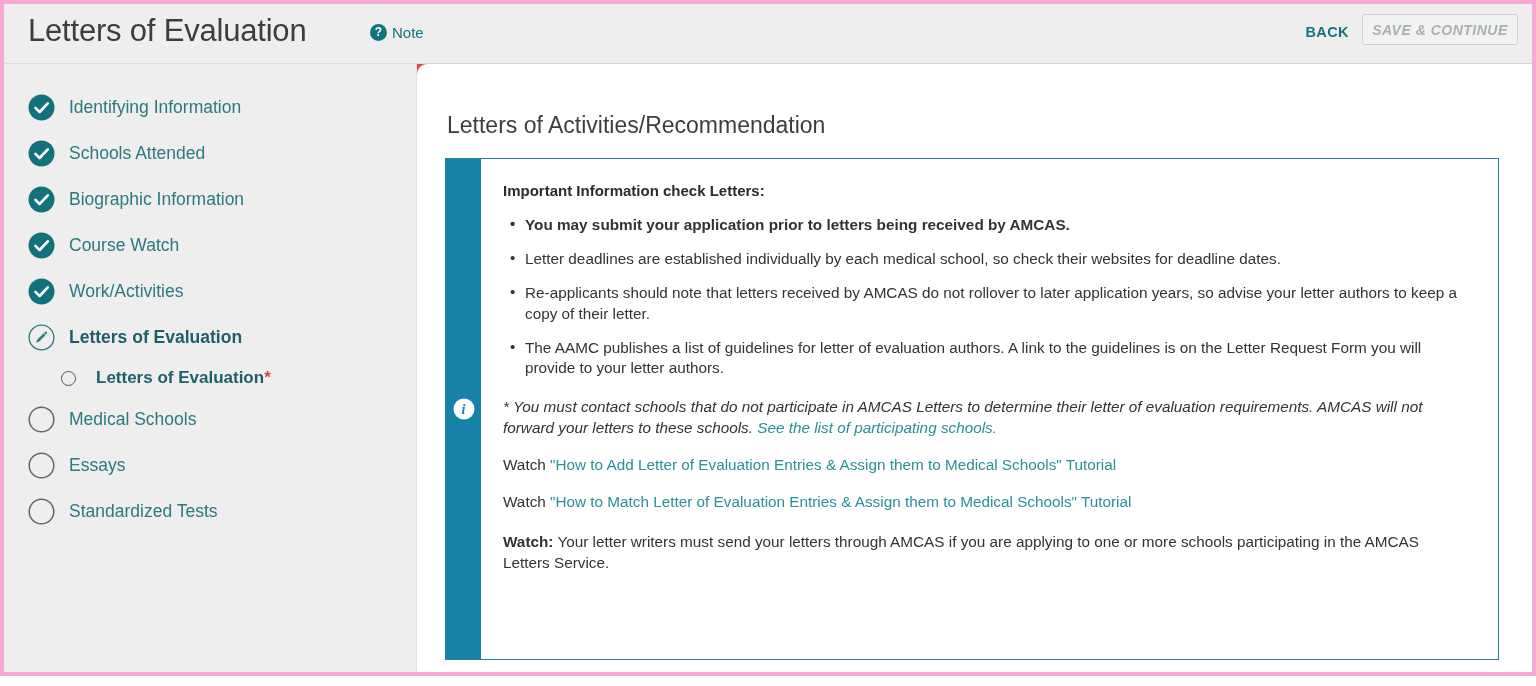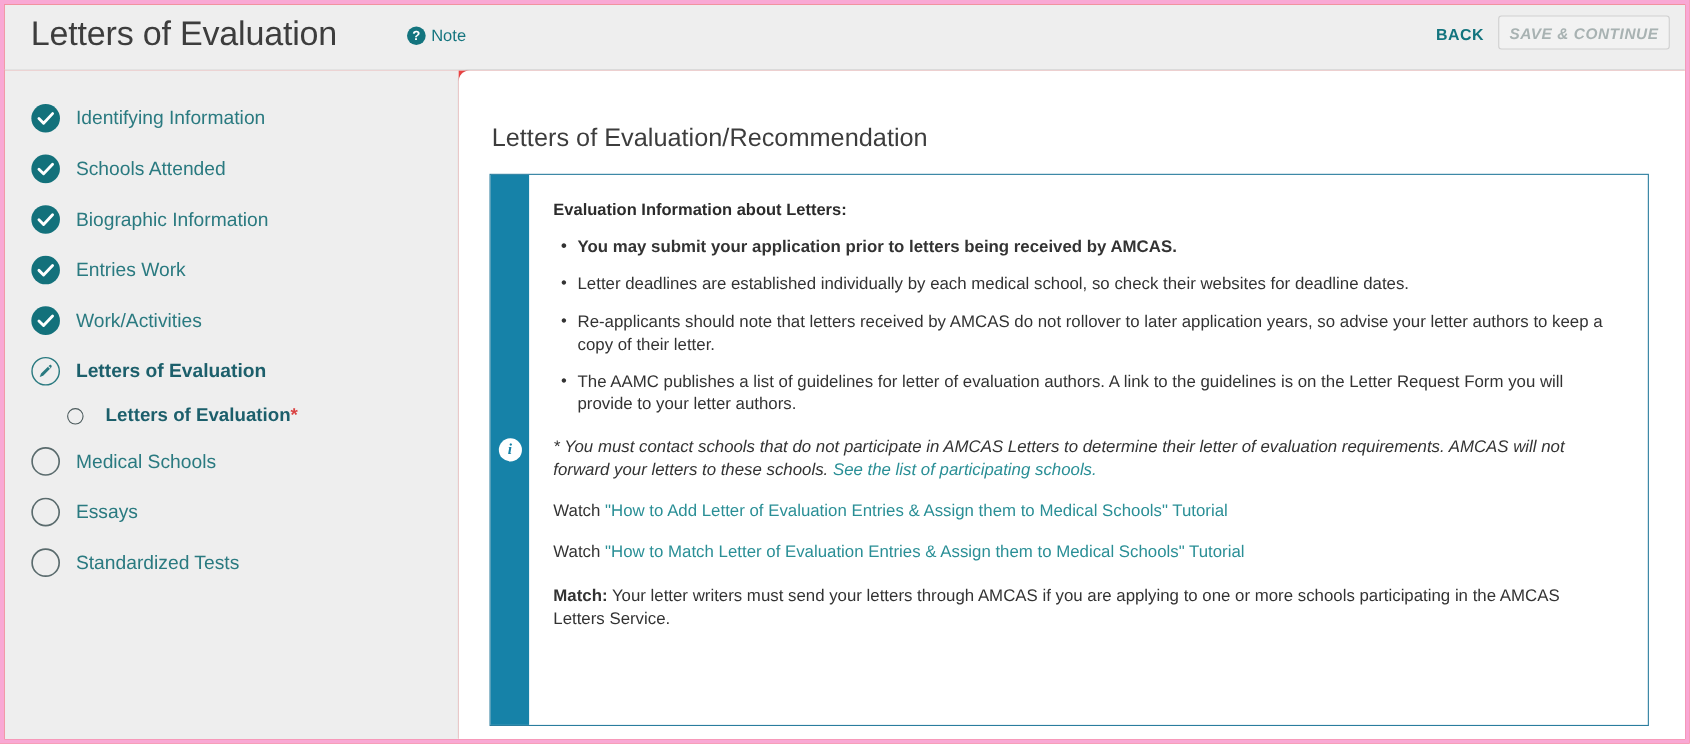--- a/index.html
+++ b/index.html
@@ -323,21 +323,21 @@
       <span class="nav-label">Biographic Information</span>
     </div>
 
     <div class="nav-item">
       <span class="nav-icon">
         <svg width="27" height="27" viewBox="0 0 27 27">
             <circle cx="13.5" cy="13.5" r="13" fill="#13717b"></circle>
             <path d="M7.4 13.8 L11.6 18 L19.8 9.3" stroke="#ffffff" stroke-width="2.6" fill="none" stroke-linecap="round" stroke-linejoin="round"></path>
           </svg>
       </span>
-      <span class="nav-label">Entries Work</span>
+      <span class="nav-label">Course Watch</span>
     </div>
 
     <div class="nav-item">
       <span class="nav-icon">
         <svg width="27" height="27" viewBox="0 0 27 27">
             <circle cx="13.5" cy="13.5" r="13" fill="#13717b"></circle>
             <path d="M7.4 13.8 L11.6 18 L19.8 9.3" stroke="#ffffff" stroke-width="2.6" fill="none" stroke-linecap="round" stroke-linejoin="round"></path>
           </svg>
       </span>
       <span class="nav-label">Work/Activities</span>
@@ -383,45 +383,45 @@
             <circle cx="13.5" cy="13.5" r="12.3" fill="none" stroke="#5a6b6d" stroke-width="1.5"></circle>
           </svg>
       </span>
       <span class="nav-label">Standardized Tests</span>
     </div>
 
   </div>
 
   <div id="content-card">
 
-    <div id="section-heading">Letters of Evaluation/Recommendation</div>
+    <div id="section-heading">Letters of Activities/Recommendation</div>
 
     <div id="info-panel">
 
       <div id="info-bar">
         <span class="info-badge">i</span>
       </div>
 
       <div id="info-body">
 
-        <div id="info-title">Evaluation Information about Letters:</div>
+        <div id="info-title">Important Information check Letters:</div>
 
         <ul id="info-list">
           <li class="strong">You may submit your application prior to letters being received by AMCAS.</li>
           <li>Letter deadlines are established individually by each medical school, so check their websites for deadline dates.</li>
           <li>Re-applicants should note that letters received by AMCAS do not rollover to later application years, so advise your letter authors to keep a copy of their letter.</li>
           <li>The AAMC publishes a list of guidelines for letter of evaluation authors. A link to the guidelines is on the Letter Request Form you will provide to your letter authors.</li>
         </ul>
 
         <p class="info-para italic-note"><span>* You must contact schools that do not participate in AMCAS Letters to determine their letter of evaluation requirements. AMCAS will not forward your letters to these schools. </span><span class="tlink">See the list of participating schools.</span></p>
 
         <p class="info-para watch-line"><span>Watch </span><span class="tlink">"How to Add Letter of Evaluation Entries &amp; Assign them to Medical Schools" Tutorial</span></p>
 
         <p class="info-para watch-line"><span>Watch </span><span class="tlink">"How to Match Letter of Evaluation Entries &amp; Assign them to Medical Schools" Tutorial</span></p>
 
-        <p class="info-para" id="note-para"><span class="note-bold">Match:</span><span> Your letter writers must send your letters through AMCAS if you are applying to one or more schools participating in the AMCAS Letters Service.</span></p>
+        <p class="info-para" id="note-para"><span class="note-bold">Watch:</span><span> Your letter writers must send your letters through AMCAS if you are applying to one or more schools participating in the AMCAS Letters Service.</span></p>
 
       </div>
     </div>
 
   </div>
 
 </div>
 
 </body></html>

